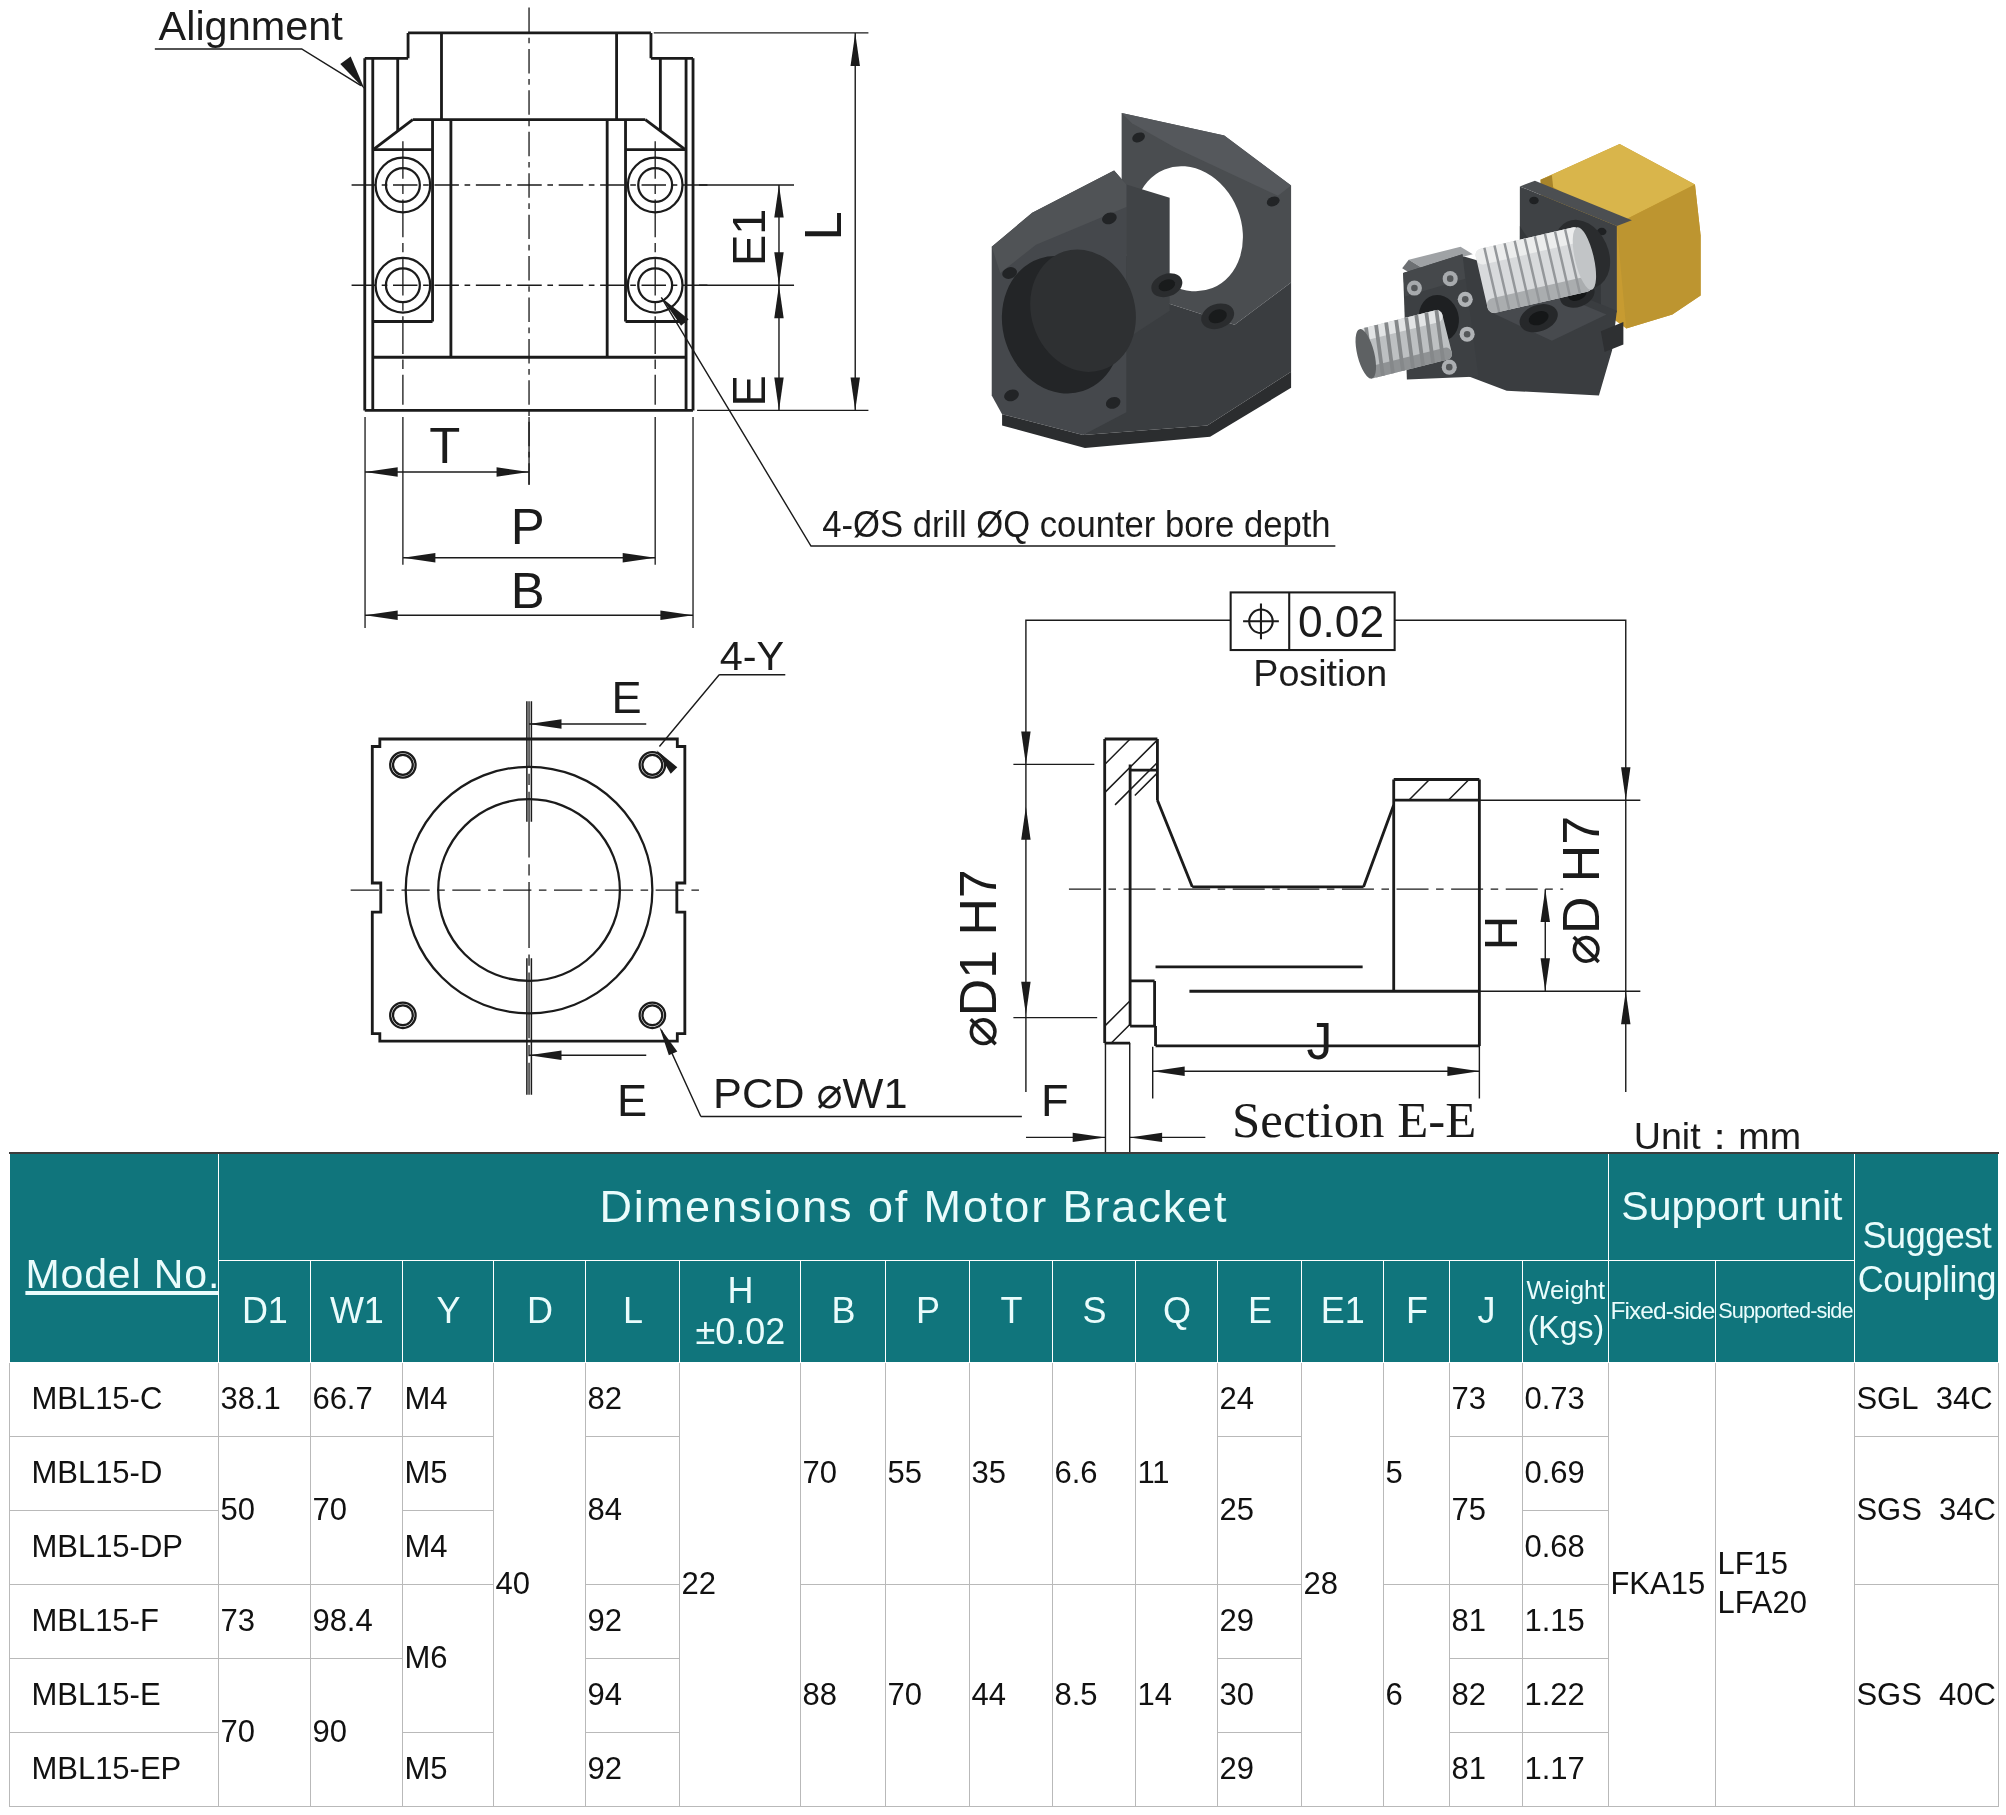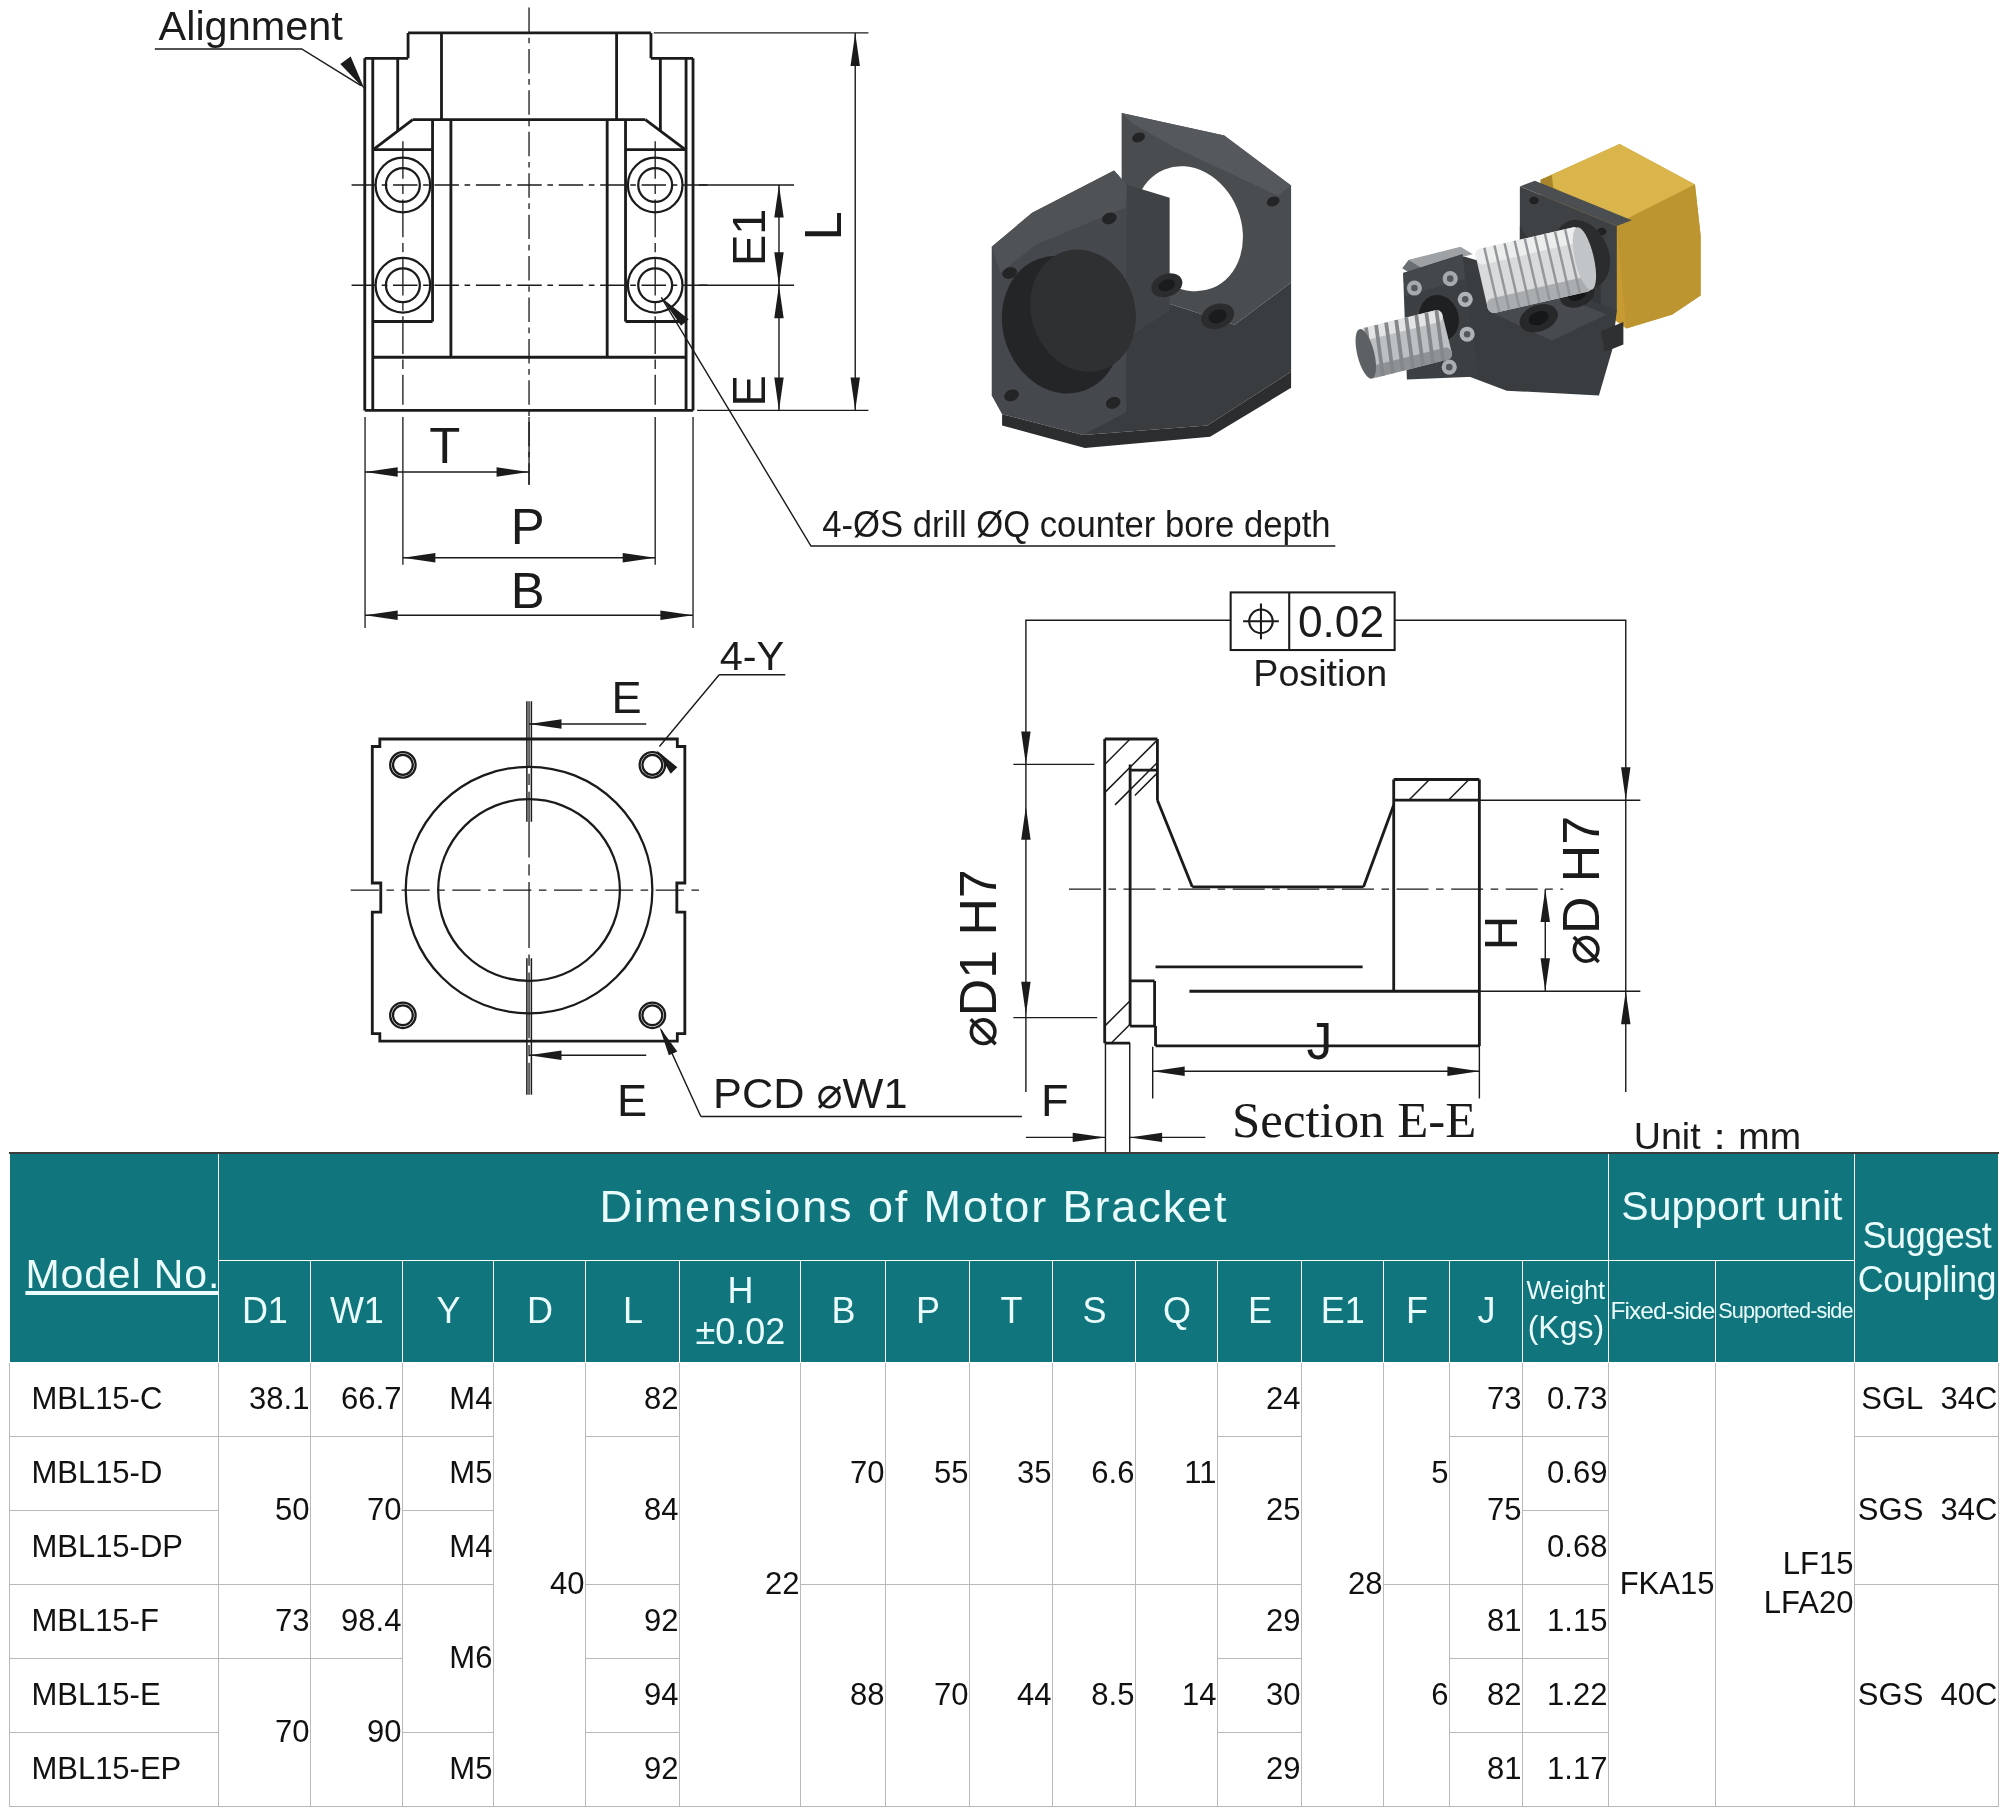--- a/index.html
+++ b/index.html
@@ -3,21 +3,21 @@
 <meta charset="utf-8">
 <style>
 html,body{margin:0;padding:0;background:#ffffff;}
 body{width:2007px;height:1815px;font-family:"Liberation Sans",sans-serif;overflow:hidden;}
 #page{position:relative;width:1858px;height:1815px;background:#fff;}
 #dwg{position:absolute;left:0;top:0;}
 #tblwrap{position:absolute;left:9.4px;top:1152px;}
 table{border-collapse:collapse;table-layout:fixed;width:1989px;border-top:2.8px solid #3c3c3c;}
 td{overflow:hidden;white-space:nowrap;}
 .hd{background:#10757c;color:#eafcfc;text-align:center;vertical-align:middle;border:1.9px solid #ffffff;}
-.dt{background:#ffffff;color:#111;text-align:right;vertical-align:middle;border:0.9px solid #b9b9b9;font-size:31px;}
+.dt{background:#ffffff;color:#111;text-align:left;vertical-align:middle;border:0.9px solid #b9b9b9;font-size:31px;}
 .mdl{text-align:left;padding-left:21px;}
 </style>
 </head>
 <body>
 <div id="page">
 <svg id="dwg" width="2007" height="1815" viewBox="0 0 2131 1928" fill="none">
 <g id="frontview" stroke="#1b1b1b">
 
 <g stroke-width="3" fill="none">
 <path d="M433,35 H691 M433,35 V62 M691,35 V62 M387,62 H433 M691,62 H735.7 M387,62 V436 M735.7,62 V436 M387,436 H735.7"></path>

